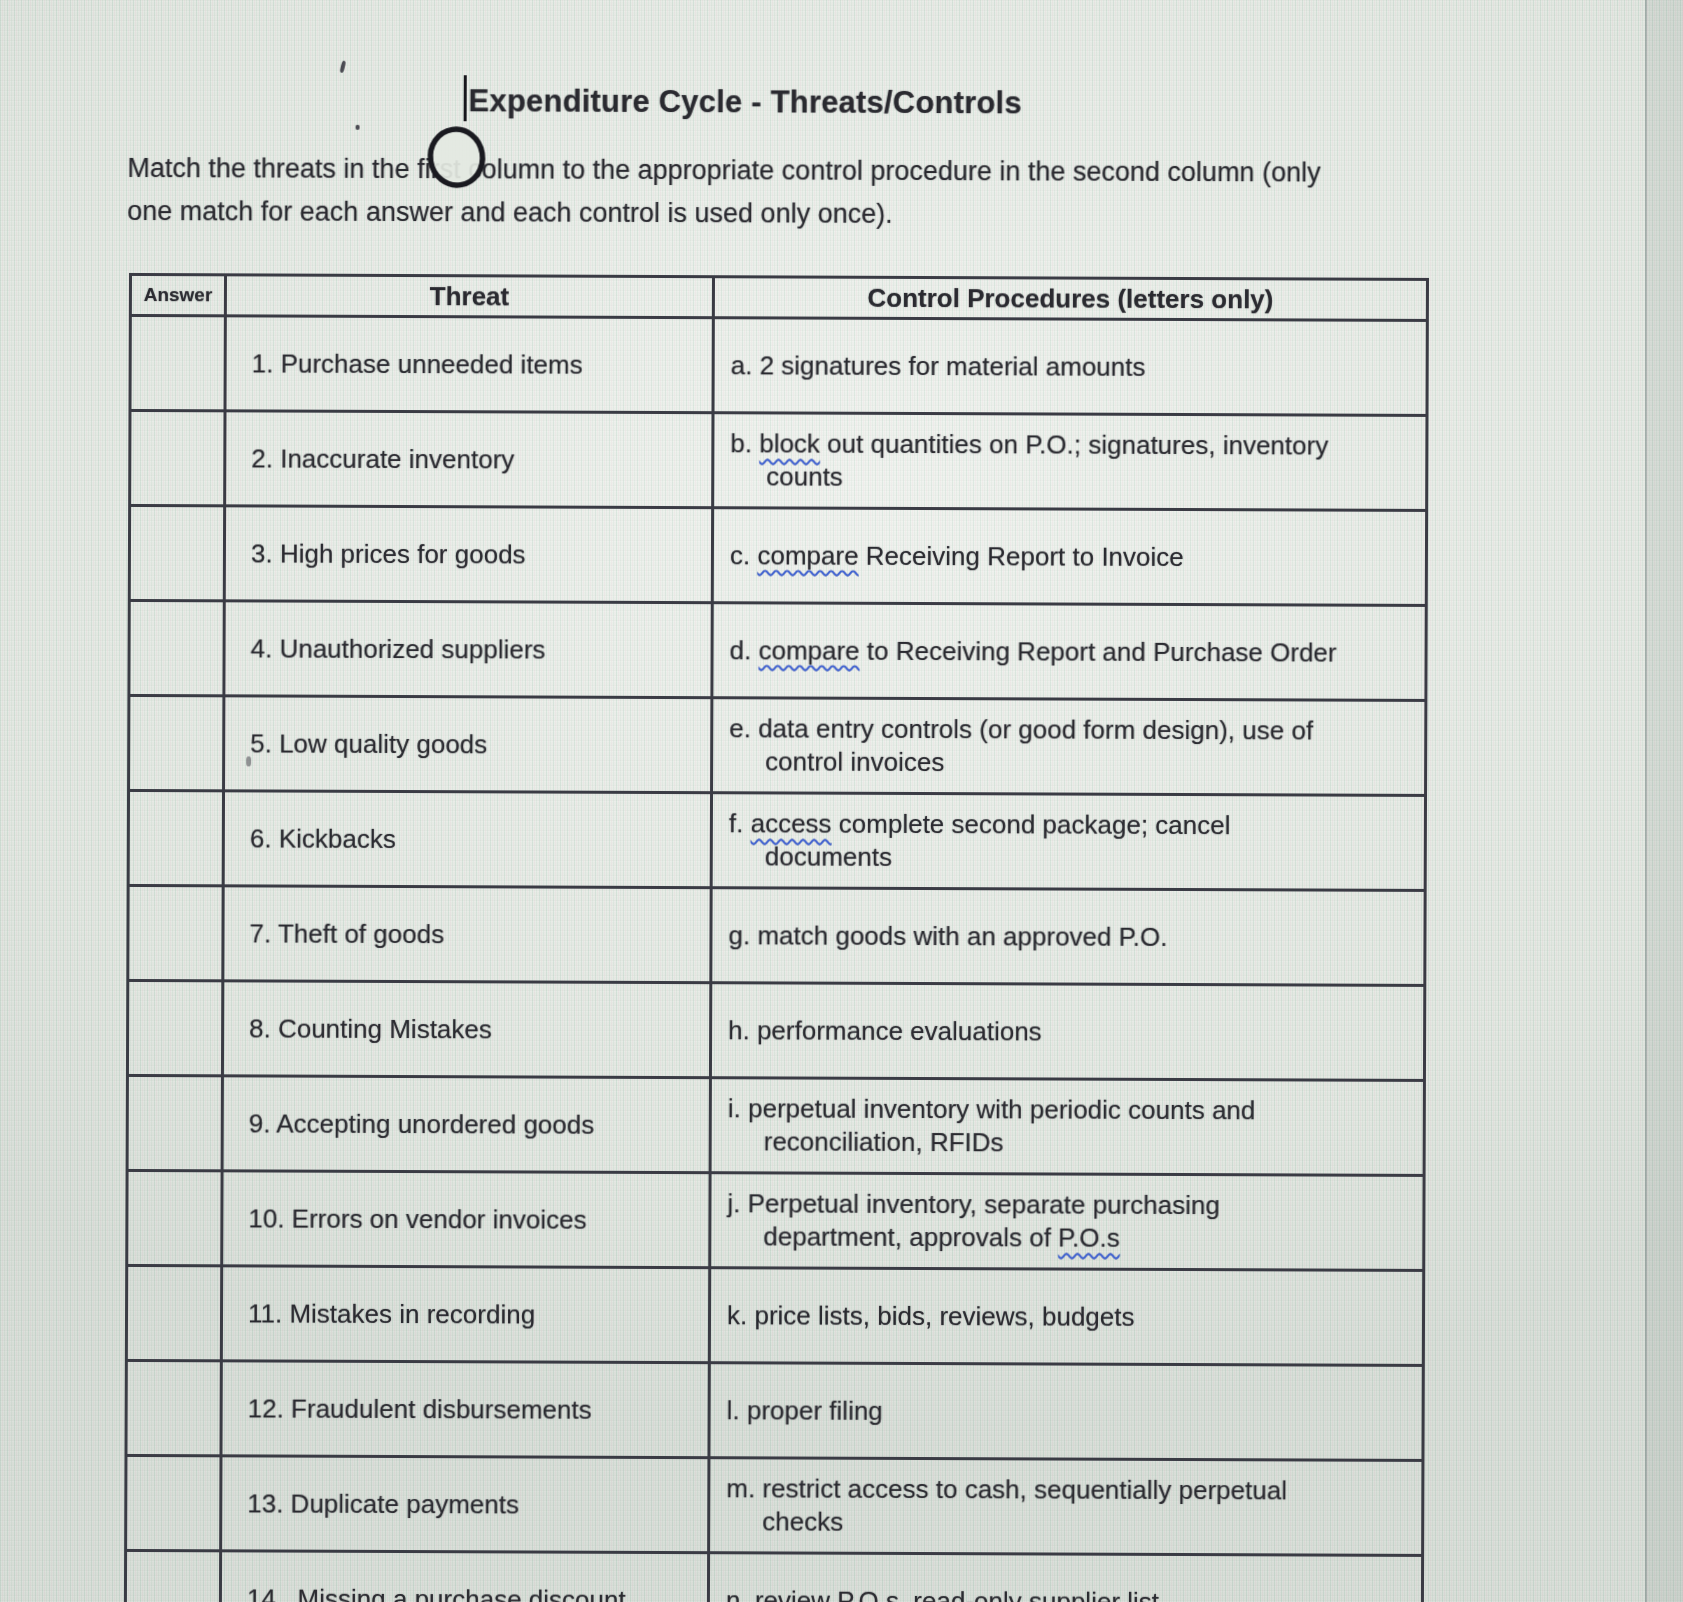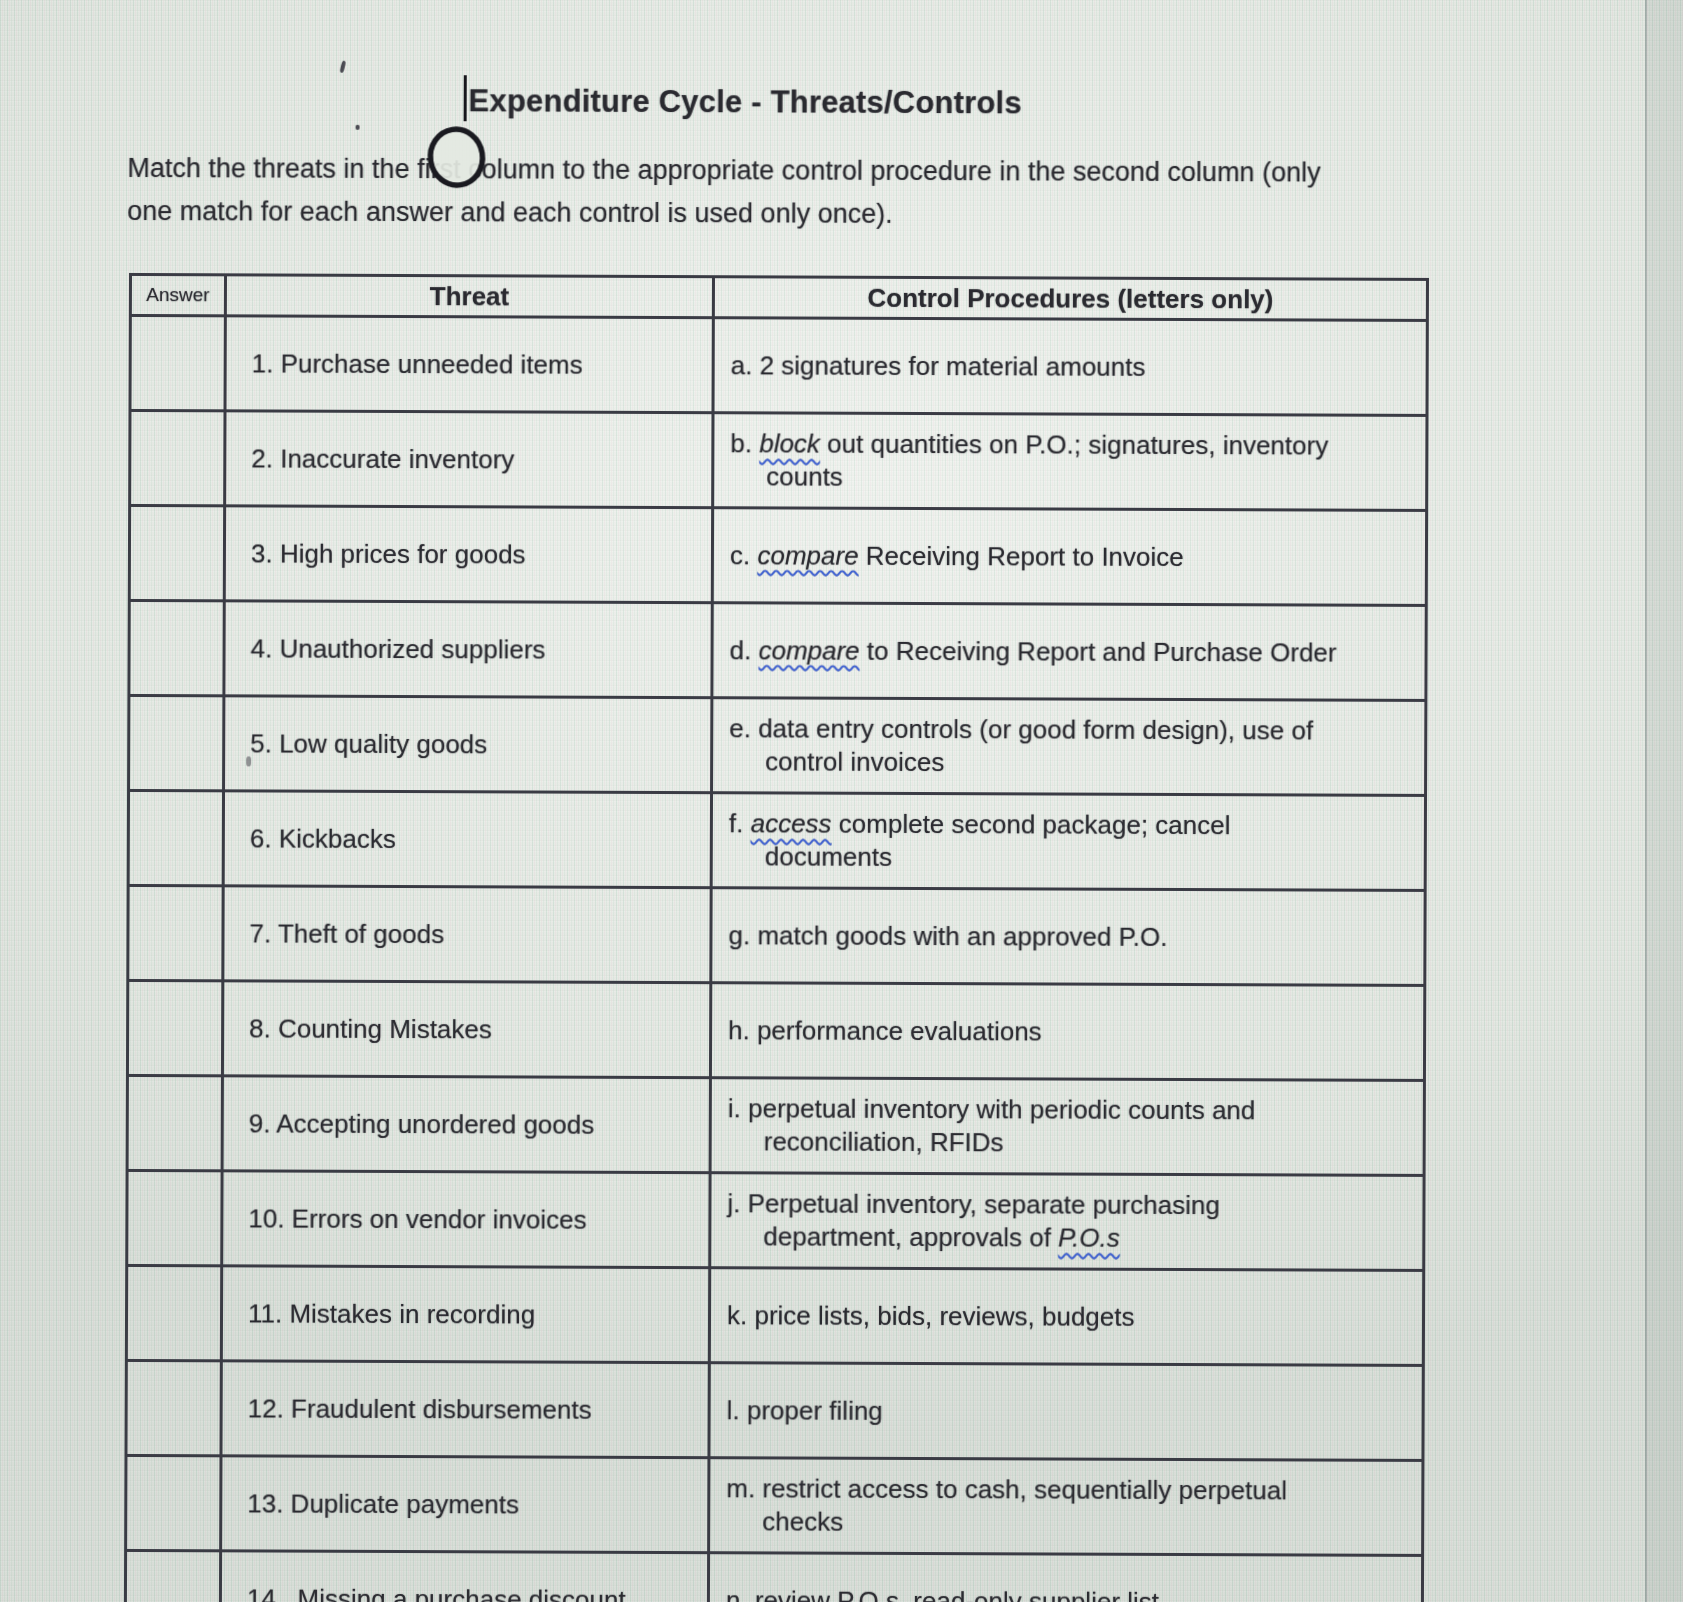--- a/index.html
+++ b/index.html
@@ -54,34 +54,33 @@
   .circle-svg{
     position:absolute;left:-8px;top:-24px;width:74px;height:66px;
     overflow:visible;pointer-events:none;
   }
   .match-table{
     position:absolute;left:127px;top:273px;width:1297px;
     border-collapse:collapse;table-layout:fixed;font-size:26px;
   }
   .match-table td,.match-table th{border:3px solid var(--line,#3a3b44);}
   .match-table thead th{height:36px;vertical-align:middle;}
-  .h-answer{font-size:19px;font-weight:normal;text-align:center;}
+  .h-answer{font-size:19px;font-weight:bold;text-align:center;}
   .h-threat,.h-control{font-size:26px;font-weight:bold;text-align:center;}
   .match-table tbody td{height:80px;vertical-align:middle;}
   .threat-cell{padding:6px 8px 6px 25px;}
   .control-cell{padding:6px 10px 6px 16px;}
   .hang{padding-left:38px;text-indent:-38px;white-space:pre-wrap;line-height:33px;}
   .ctl{padding-left:36px;text-indent:-36px;}
   .sq{
     text-decoration-line:underline;
     text-decoration-style:wavy;
     text-decoration-color:var(--squiggle,#3b5fd6);
     text-decoration-thickness:2px;
     text-underline-offset:6px;
-    font-style:italic;
   }
   .speck{position:absolute;background:#4a4a52;border-radius:40%;}
   .speck.a{left:338px;top:60px;width:4px;height:12px;transform:rotate(14deg);}
   .speck.b{left:353px;top:124px;width:4px;height:5px;}
   .speck.c{left:246px;top:756px;width:5px;height:10px;opacity:.55;}
 </style>
 </head>
 <body>
 
 <div class="screen">

